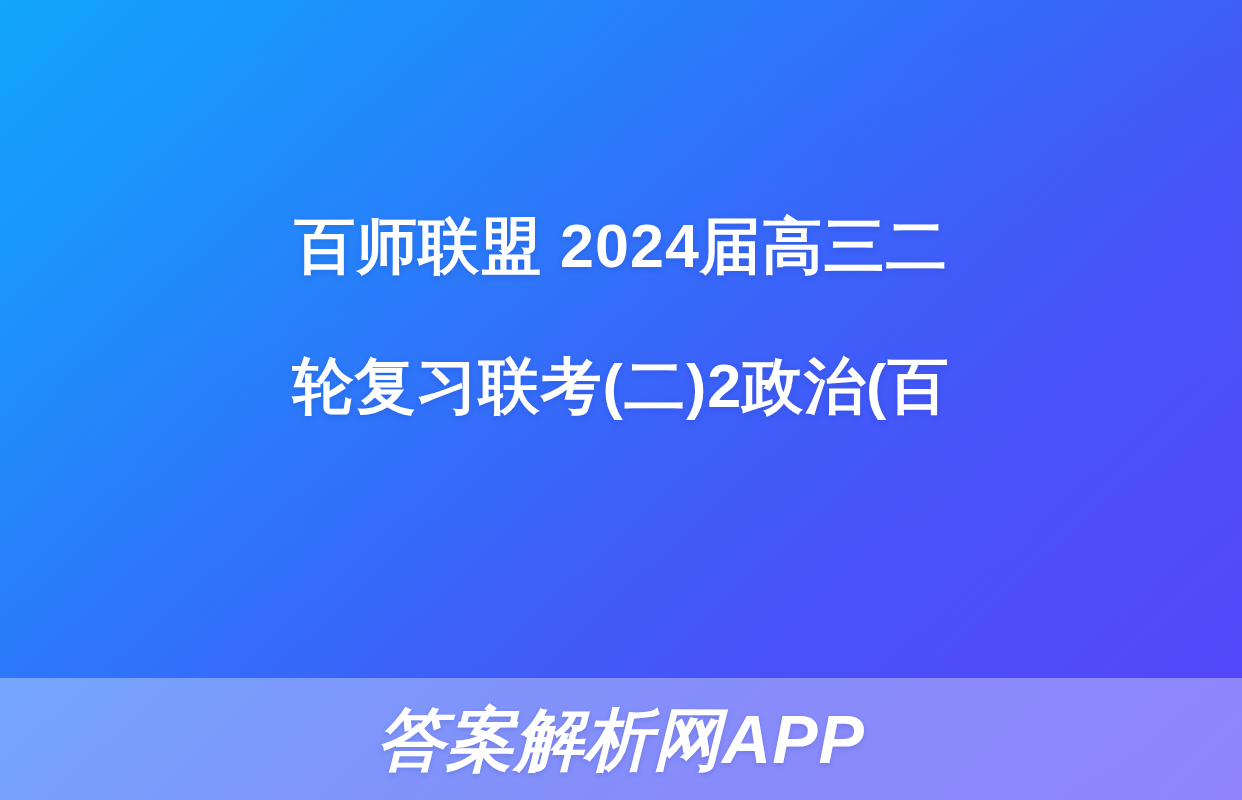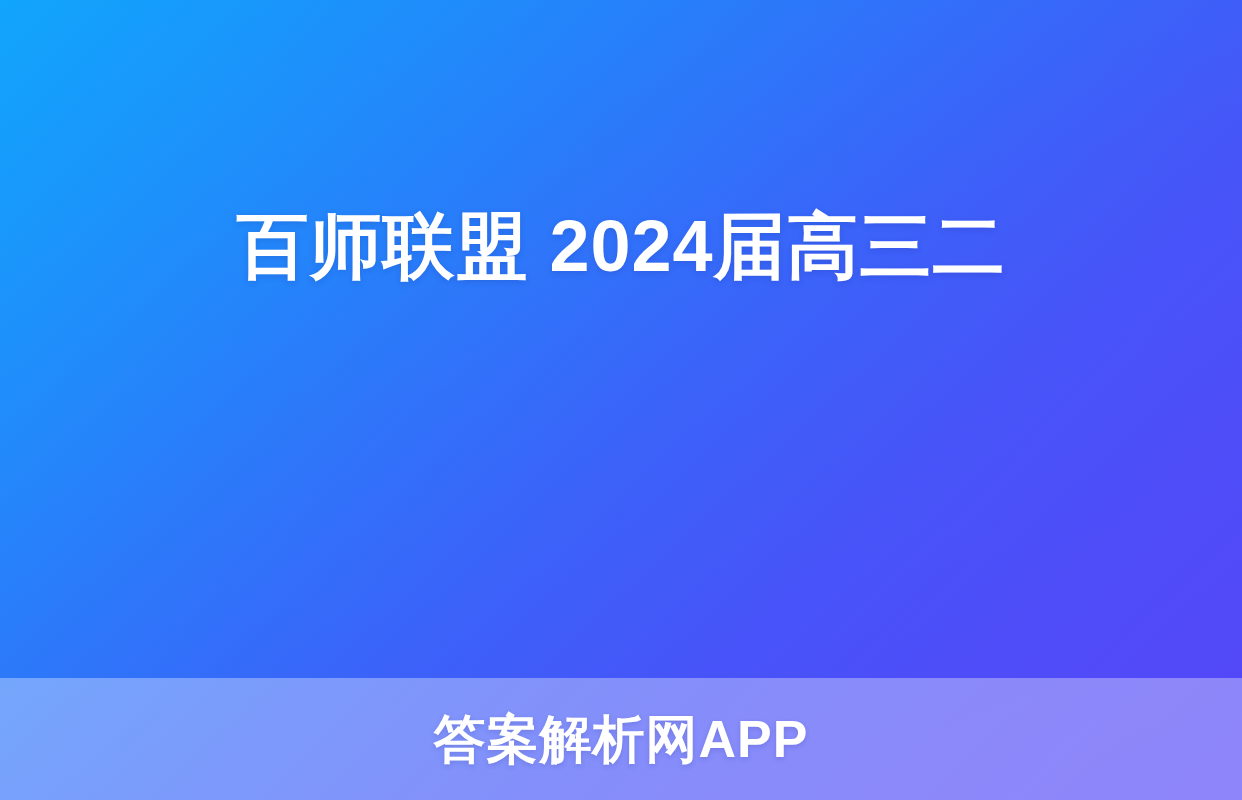--- a/index.html
+++ b/index.html
@@ -46,21 +46,21 @@
     top: 176px;
     padding: 0 60px;
     box-sizing: border-box;
     text-align: center;
     z-index: 3;
   }
 
   .title-line {
     display: block;
     color: #ffffff;
-    font-size: 72px;
+    font-size: 61px;
     line-height: 140px;
     font-weight: 700;
     letter-spacing: 1px;
     white-space: nowrap;
     text-shadow: 0 2px 6px rgba(20,40,140,0.18);
   }
 
   
   .footer-band {
     position: absolute;
@@ -70,34 +70,36 @@
     height: 122px;
     background: rgba(255,255,255,0.34);
     z-index: 4;
     display: flex;
     align-items: center;
     justify-content: center;
   }
 
   .footer-text {
     color: #ffffff;
-    font-size: 52px;
+    font-size: 68px;
     line-height: 60px;
     font-weight: 700;
+    font-style: italic;
     letter-spacing: 1px;
     white-space: nowrap;
     text-shadow: 0 2px 5px rgba(40,50,150,0.20);
   }
 </style>
 </head>
 <body>
 
 <div id="poster">
 
   <div class="title-block">
     <span class="title-line">百师联盟 2024届高三二</span>
+    <span class="title-line">轮复习联考(二)2政治(百</span>
   </div>
 
   <div class="footer-band">
     <span class="footer-text">答案解析网APP</span>
   </div>
 
 </div>
 
 </body></html>

